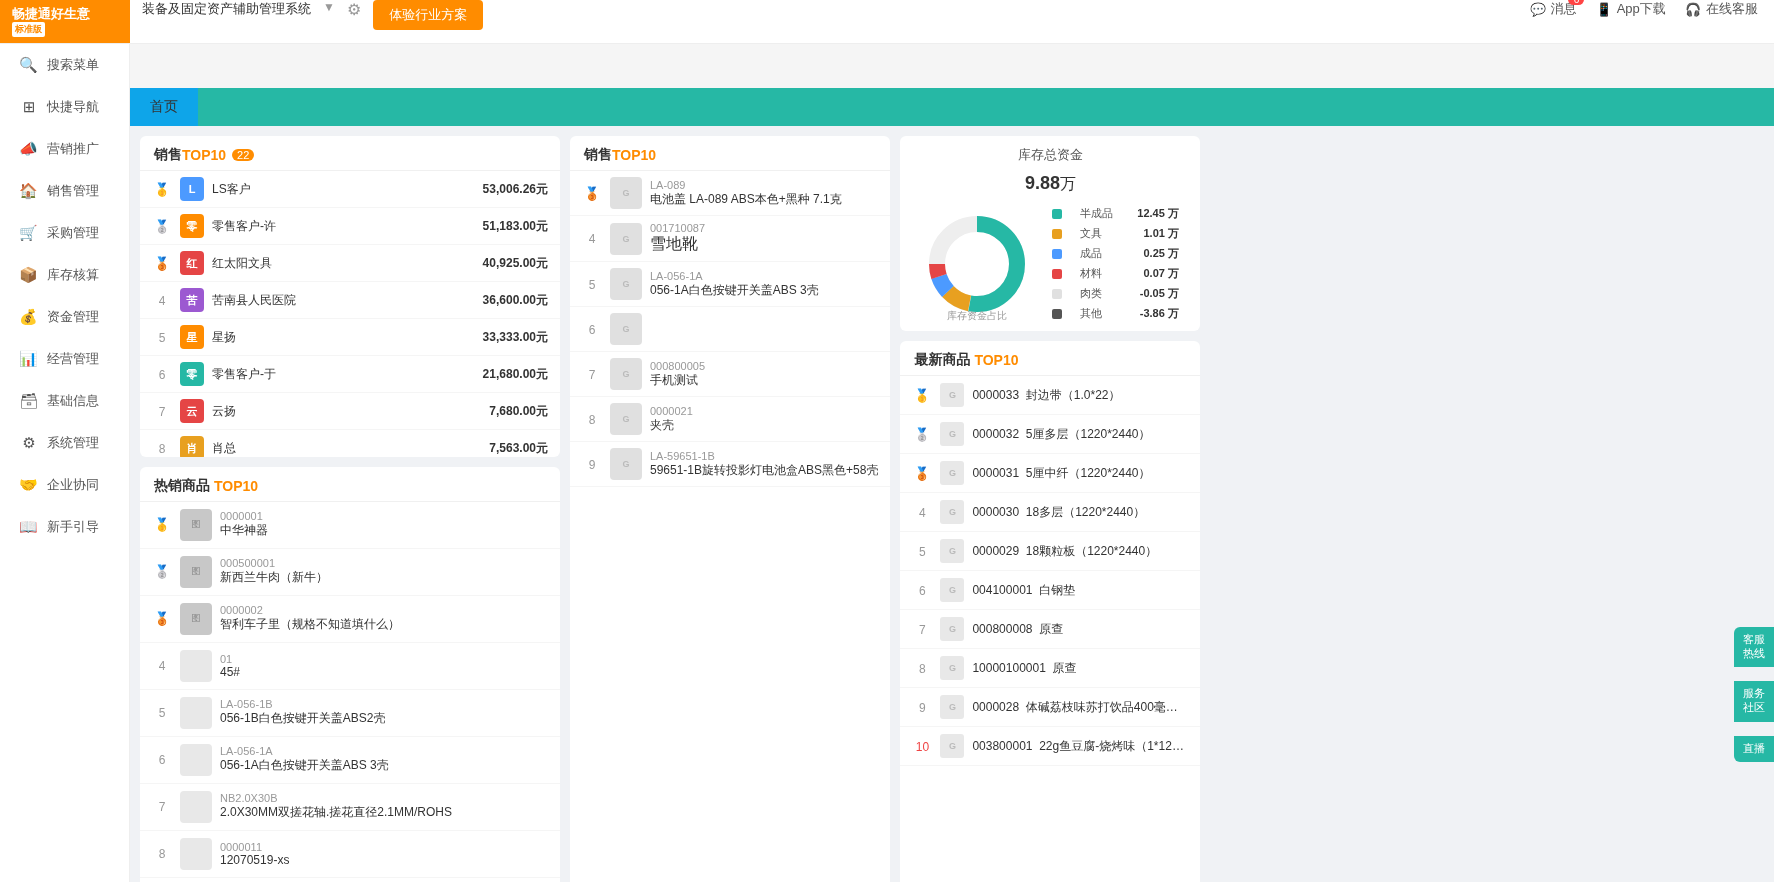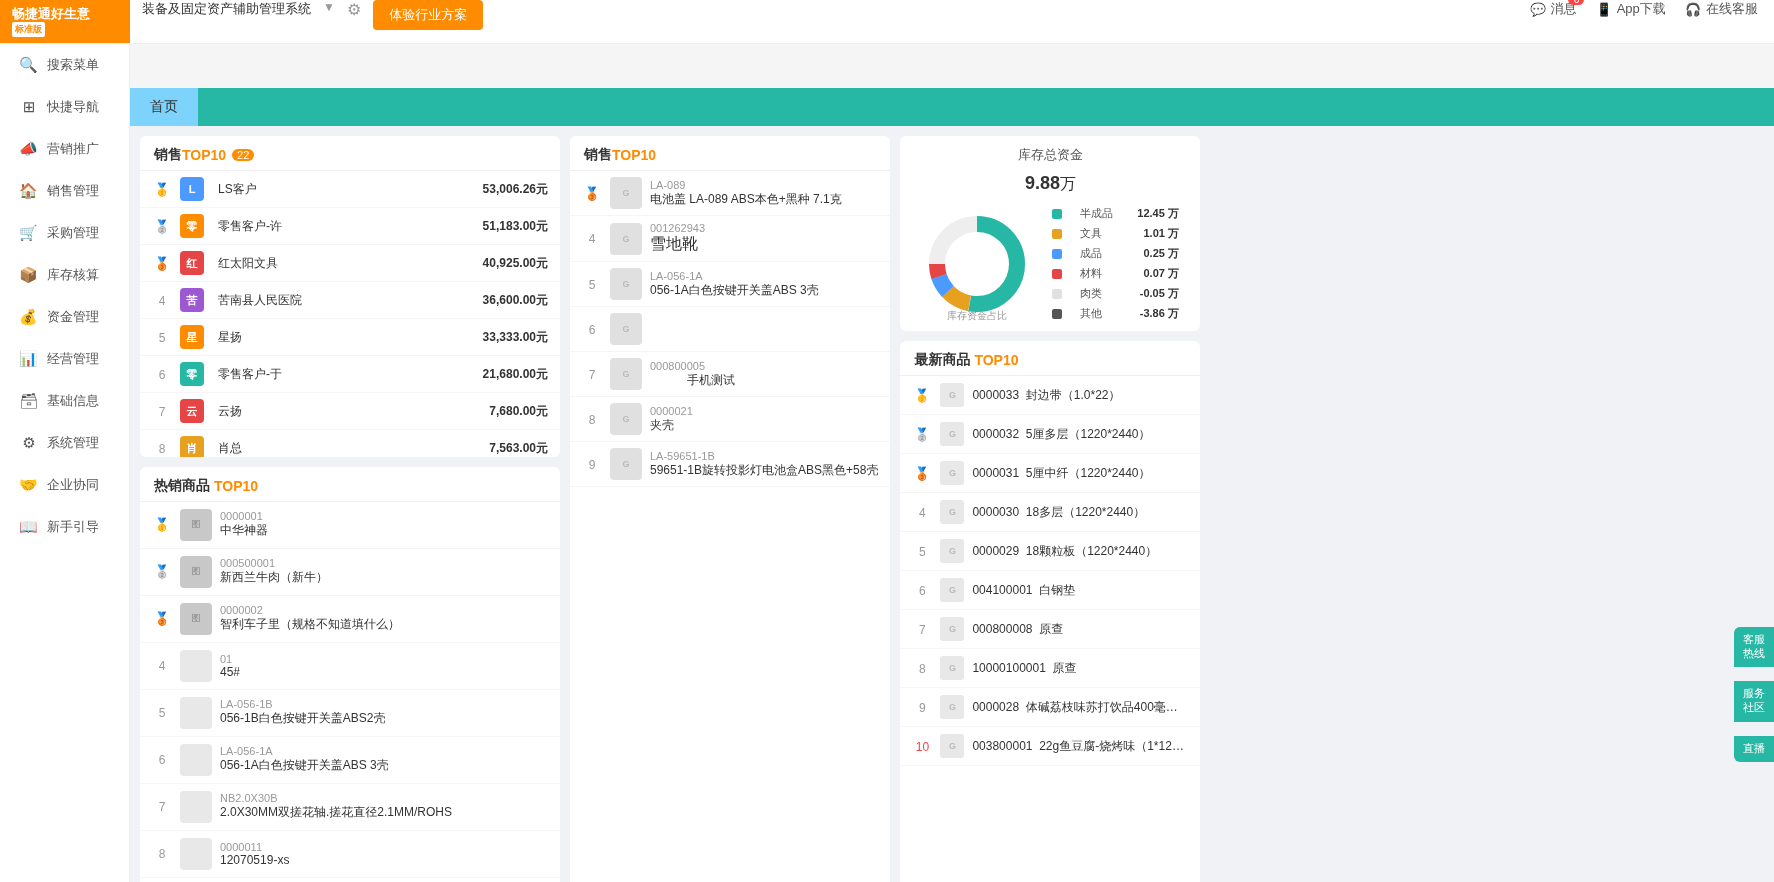--- a/index.html
+++ b/index.html
@@ -34,37 +34,37 @@
     .sidebar-item {
       display: flex; align-items: center; gap: 8px; padding: 12px 16px;
       cursor: pointer; color: #555; font-size: 13px; border-left: 3px solid transparent;
     }
     .sidebar-item .icon { font-size: 15px; width: 20px; text-align: center; }
 
     
     .main { margin-left: 130px; margin-top: 44px; height: calc(882px - 44px); overflow: hidden; display: flex; flex-direction: column; }
     .nav-tabs { background: #26b8a5; display: flex; align-items: center; height: 38px; padding: 0; }
     .nav-tab { padding: 0 20px; height: 100%; display: flex; align-items: center; color: #fff; font-size: 14px; cursor: pointer; }
-    .nav-tab.active { background: #7dd3fc; color: #333; }
+    .nav-tab.active { background: #0ea5e9; color: #333; }
 
     
     .content { flex: 1; overflow: hidden; display: flex; gap: 0; padding: 10px; background: #f0f2f5; }
 
     .card { background: #fff; border-radius: 6px; overflow: hidden; }
 
     .rank-list { overflow-y: auto; flex: 1; }
     .rank-item {
       display: flex; align-items: center; padding: 6px 12px; border-bottom: 1px solid #f5f5f5;
       gap: 8px;
     }
     .rank-avatar {
       width: 24px; height: 24px; border-radius: 4px; display: flex; align-items: center;
       justify-content: center; color: #fff; font-size: 11px; font-weight: bold; flex-shrink: 0;
     }
-    .rank-name { flex: 1; color: #333; font-size: 12px; overflow: hidden; text-overflow: ellipsis; white-space: nowrap; margin-left: 6px; }
+    .rank-name { flex: 1; color: #333; font-size: 12px; overflow: hidden; text-overflow: ellipsis; white-space: nowrap; }
     .rank-amount { color: #333; font-size: 12px; font-weight: bold; }
     .product-list { overflow-y: auto; flex: 1; }
     .product-item { display: flex; align-items: center; padding: 7px 12px; border-bottom: 1px solid #f5f5f5; gap: 8px; }
     .product-thumb { width: 32px; height: 32px; border-radius: 4px; background: #e0e0e0; flex-shrink: 0; overflow: hidden; display: flex; align-items: center; justify-content: center; font-size: 10px; color: #999; }
     .product-info { flex: 1; overflow: hidden; }
     .product-code { font-size: 11px; color: #999; }
     .product-name { font-size: 12px; color: #333; overflow: hidden; text-overflow: ellipsis; white-space: nowrap; }
     .inv-total-label { font-size: 13px; color: #555; text-align: center; }
     .inv-total-value { font-size: 28px; color: #333; font-weight: bold; text-align: center; }
     .inv-total-value span { font-size: 18px; }
@@ -365,21 +365,21 @@
       <div style="font-size:11px;color:#999;">LA-089</div>
       <div style="font-size:12px;color:#333;overflow:hidden;text-overflow:ellipsis;white-space:nowrap;">电池盖 LA-089 ABS本色+黑种 7.1克</div>
     </div>
   </div>
               <div class="rank-item">
     <div class="rank-medal"><span style="color:#999;font-size:12px;">4</span></div>
     <div class="product-thumb">
       <span style="font-size:9px;color:#bbb;font-weight:bold;">G</span>
     </div>
     <div style="flex:1;overflow:hidden;">
-      <div style="font-size:11px;color:#999;">001262943</div>
+      <div style="font-size:11px;color:#999;">001710087</div>
       <div style="font-size:16px;color:#333;overflow:hidden;text-overflow:ellipsis;white-space:nowrap;">雪地靴</div>
     </div>
   </div>
               <div class="rank-item">
     <div class="rank-medal"><span style="color:#999;font-size:12px;">5</span></div>
     <div class="product-thumb">
       <span style="font-size:9px;color:#bbb;font-weight:bold;">G</span>
     </div>
     <div style="flex:1;overflow:hidden;">
       <div style="font-size:11px;color:#999;">LA-056-1A</div>
@@ -392,21 +392,21 @@
       <span style="font-size:9px;color:#bbb;font-weight:bold;">G</span>
     </div>
   </div>
               <div class="rank-item">
     <div class="rank-medal"><span style="color:#999;font-size:12px;">7</span></div>
     <div class="product-thumb">
       <span style="font-size:9px;color:#bbb;font-weight:bold;">G</span>
     </div>
     <div style="flex:1;overflow:hidden;">
       <div style="font-size:11px;color:#999;">000800005</div>
-      <div style="font-size:12px;color:#333;overflow:hidden;text-overflow:ellipsis;white-space:nowrap;margin-left:37px;">手机测试</div>
+      <div style="font-size:12px;color:#333;overflow:hidden;text-overflow:ellipsis;white-space:nowrap;">手机测试</div>
     </div>
   </div>
               <div class="rank-item">
     <div class="rank-medal"><span style="color:#999;font-size:12px;">8</span></div>
     <div class="product-thumb">
       <span style="font-size:9px;color:#bbb;font-weight:bold;">G</span>
     </div>
     <div style="flex:1;overflow:hidden;">
       <div style="font-size:11px;color:#999;">0000021</div>
       <div style="font-size:12px;color:#333;overflow:hidden;text-overflow:ellipsis;white-space:nowrap;">夹壳</div>

